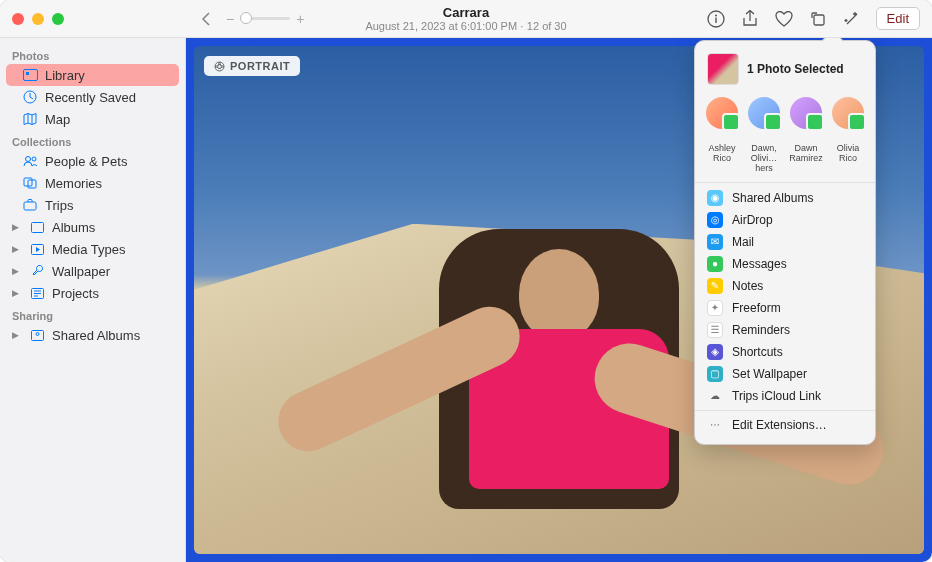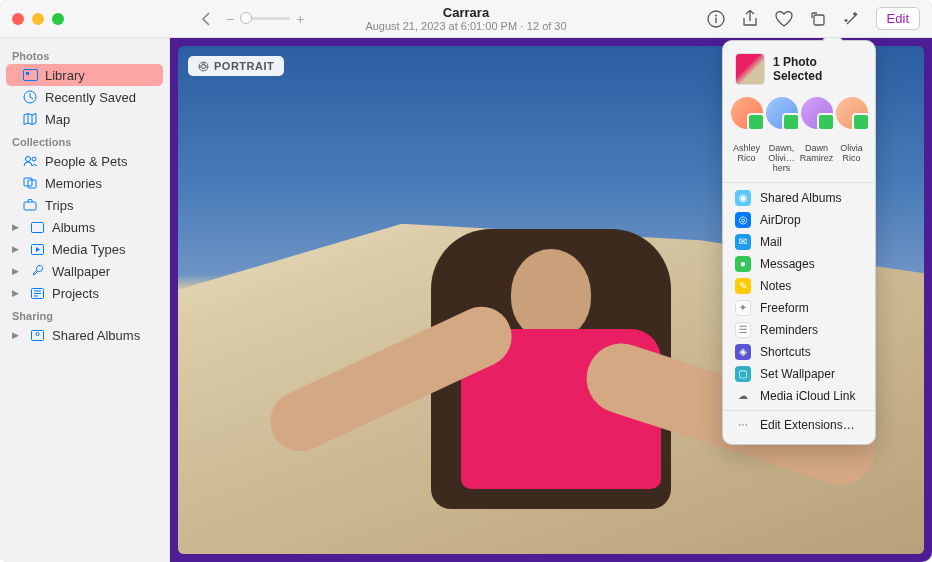--- a/index.html
+++ b/index.html
@@ -14,40 +14,40 @@
 .nav-area { display: flex; align-items: center; gap: 8px; margin-left: 130px; }
 .nav-btn { width: 24px; height: 24px; display: flex; align-items: center; justify-content: center; color: #888; cursor: pointer; }
 .zoom-slider { display: flex; align-items: center; gap: 6px; color: #aaa; font-size: 14px; }
 .slider-track { width: 50px; height: 3px; background: #ddd; border-radius: 2px; position: relative; }
 .slider-thumb { width: 12px; height: 12px; background: #fff; border: 1px solid #bbb; border-radius: 50%; position: absolute; top: -5px; left: 0; }
 .title-center { position: absolute; left: 50%; transform: translateX(-50%); text-align: center; }
 .title-main { font-size: 13px; font-weight: 600; color: #222; }
 .title-sub { font-size: 11px; color: #888; }
 .toolbar-right { margin-left: auto; display: flex; align-items: center; gap: 14px; }
 .tb-icon { width: 20px; height: 20px; display: flex; align-items: center; justify-content: center; color: #555; cursor: pointer; }
-.edit-btn { font-size: 13px; color: #a21caf; padding: 3px 10px; border: 1px solid #ccc; border-radius: 5px; cursor: pointer; background: #fff; }
+.edit-btn { font-size: 13px; color: #7f1d1d; padding: 3px 10px; border: 1px solid #ccc; border-radius: 5px; cursor: pointer; background: #fff; }
 .body-area { flex: 1; display: flex; overflow: hidden; }
-.sidebar { width: 170px; background: #f2f2f4; overflow-y: auto; padding: 6px 0; border-right: 1px solid #e0e0e0; }
+.sidebar { width: 186px; background: #f2f2f4; overflow-y: auto; padding: 6px 0; border-right: 1px solid #e0e0e0; }
 .sb-section { font-size: 11px; font-weight: 600; color: #888; padding: 6px 12px 2px; }
 .sb-item { display: flex; align-items: center; gap: 7px; padding: 3px 10px 3px 16px; font-size: 13px; color: #333; cursor: pointer; border-radius: 5px; margin: 0 6px; }
 .sb-item.selected { background: #fca5a5; }
 .sb-item.has-disclosure { padding-left: 6px; }
 .sb-icon { width: 16px; height: 16px; display: flex; align-items: center; justify-content: center; color: #007aff; flex-shrink: 0; }
 .disclosure { width: 10px; font-size: 9px; color: #888; }
-.viewer { flex: 1; position: relative; background: #4c1d95; display: flex; align-items: center; justify-content: center; }
+.viewer { flex: 1; position: relative; background: #1d4ed8; display: flex; align-items: center; justify-content: center; }
 .photo { position: absolute; inset: 8px; border-radius: 6px; overflow: hidden; background: linear-gradient(180deg, #2b5ea3 0%, #4a7cb8 28%, #6d94c5 45%, #d4c9a8 48%, #e8dcc0 60%, #d9b896 80%, #c9a57e 100%); }
 .rock-area { position: absolute; top: 35%; left: 0; right: 0; bottom: 0; background: linear-gradient(160deg, #e8d9b8 0%, #d4c4a0 30%, #c9b58e 60%, #b8a17a 100%); clip-path: polygon(0 20%, 30% 0, 70% 5%, 100% 15%, 100% 100%, 0 100%); }
 .person-sil { position: absolute; left: 50%; top: 40%; transform: translateX(-50%); width: 180px; height: 260px; }
 .person-head { width: 80px; height: 90px; background: #c9a07a; border-radius: 50% 50% 45% 45%; margin: 0 auto; position: relative; }
 .person-hair { position: absolute; top: -20px; left: -30px; right: -30px; height: 280px; background: #3d2a1e; border-radius: 60px 60px 20px 20px; z-index: -1; }
 .person-body { width: 200px; height: 160px; background: #e91e63; margin: -10px auto 0; border-radius: 30px 30px 10px 10px; position: relative; }
 .arm-left { position: absolute; left: -200px; top: 100px; width: 260px; height: 60px; background: #d4a883; border-radius: 30px; transform: rotate(-25deg); }
 .arm-right { position: absolute; right: -240px; top: 130px; width: 300px; height: 70px; background: #d4a883; border-radius: 35px; transform: rotate(18deg); }
 .portrait-badge { position: absolute; top: 18px; left: 18px; background: rgba(255,255,255,0.92); padding: 4px 10px; border-radius: 5px; font-size: 11px; font-weight: 600; color: #555; display: flex; align-items: center; gap: 5px; letter-spacing: 0.5px; }
-.share-popover { position: absolute; top: 2px; right: 56px; width: 154px; background: #f4f4f4; border: 1px solid #ccc; border-radius: 10px; box-shadow: 0 8px 24px rgba(0,0,0,0.2); padding: 8px 0 4px; z-index: 10; }
+.share-popover { position: absolute; top: 2px; right: 56px; width: 182px; background: #f4f4f4; border: 1px solid #ccc; border-radius: 10px; box-shadow: 0 8px 24px rgba(0,0,0,0.2); padding: 8px 0 4px; z-index: 10; }
 .share-popover::before { content: ""; position: absolute; top: -8px; right: 35px; width: 14px; height: 14px; background: #f4f4f4; border-left: 1px solid #ccc; border-top: 1px solid #ccc; transform: rotate(45deg); }
 .share-header { display: flex; align-items: center; gap: 8px; padding: 4px 12px 8px; }
 .share-thumb { width: 32px; height: 32px; border-radius: 4px; background: linear-gradient(135deg, #e91e63 40%, #d4c4a0 60%); border: 1px solid #ddd; }
 .share-title { font-size: 12px; font-weight: 700; color: #222; }
 .share-contacts { display: flex; justify-content: space-around; padding: 4px 6px 8px; border-bottom: 1px solid #e0e0e0; }
 .contact { display: flex; flex-direction: column; align-items: center; gap: 15px; width: 42px; cursor: pointer; }
 .contact-avatar { width: 32px; height: 32px; border-radius: 50%; position: relative; }
 .contact-avatar::after { content: ""; position: absolute; bottom: -2px; right: -2px; width: 14px; height: 14px; background: #34c759; border: 2px solid #f4f4f4; border-radius: 4px; }
 .av1 { background: linear-gradient(135deg,#ffb088,#ff7755); }
 .av2 { background: linear-gradient(135deg,#a0c8ff,#6699ee); }
@@ -314,21 +314,21 @@
           <div class="share-item">
               <span class="share-icon si-purple">◈</span>
               <span>Shortcuts</span>
             </div>
           <div class="share-item">
               <span class="share-icon si-teal">▢</span>
               <span>Set Wallpaper</span>
             </div>
           <div class="share-item">
               <span class="share-icon si-gray">☁</span>
-              <span>Media iCloud Link</span>
+              <span>Trips iCloud Link</span>
             </div>
           <div class="share-divider"></div>
           <div class="share-item">
               <span class="share-icon si-gray">⋯</span>
               <span>Edit Extensions…</span>
             </div>
         </div>
       </div>
     </div>
   </div>

